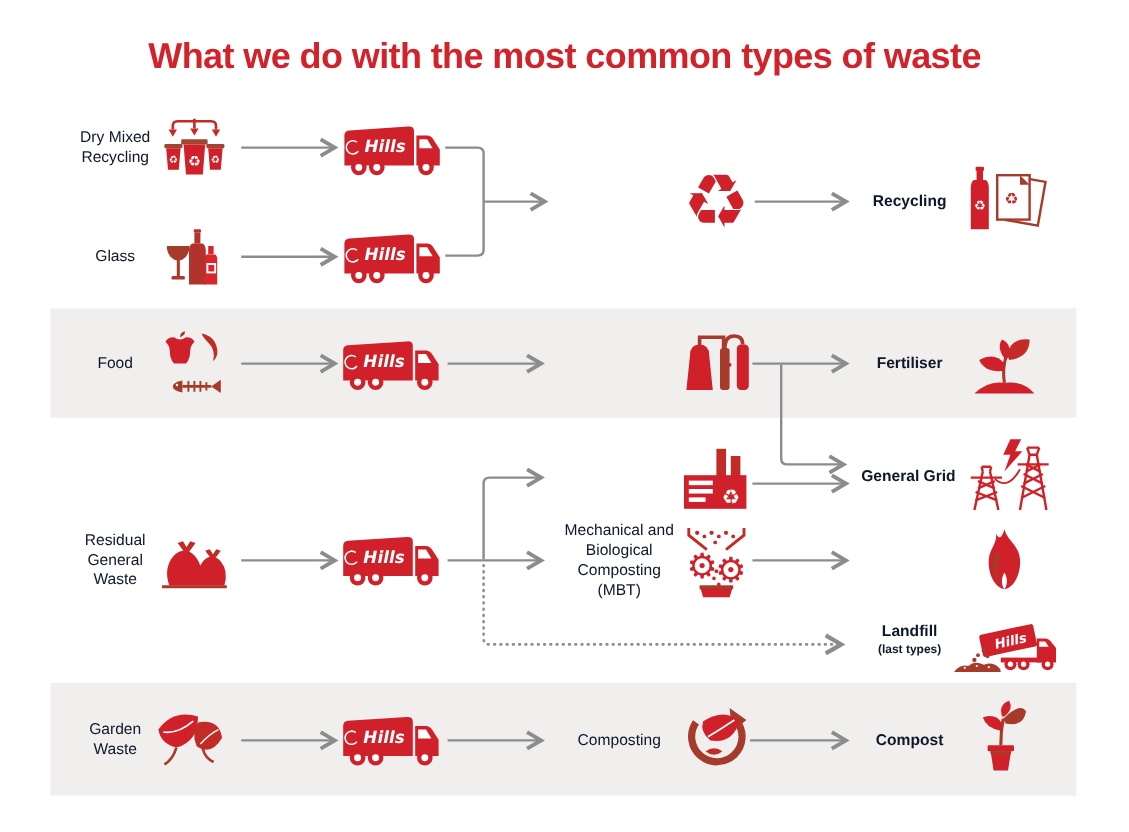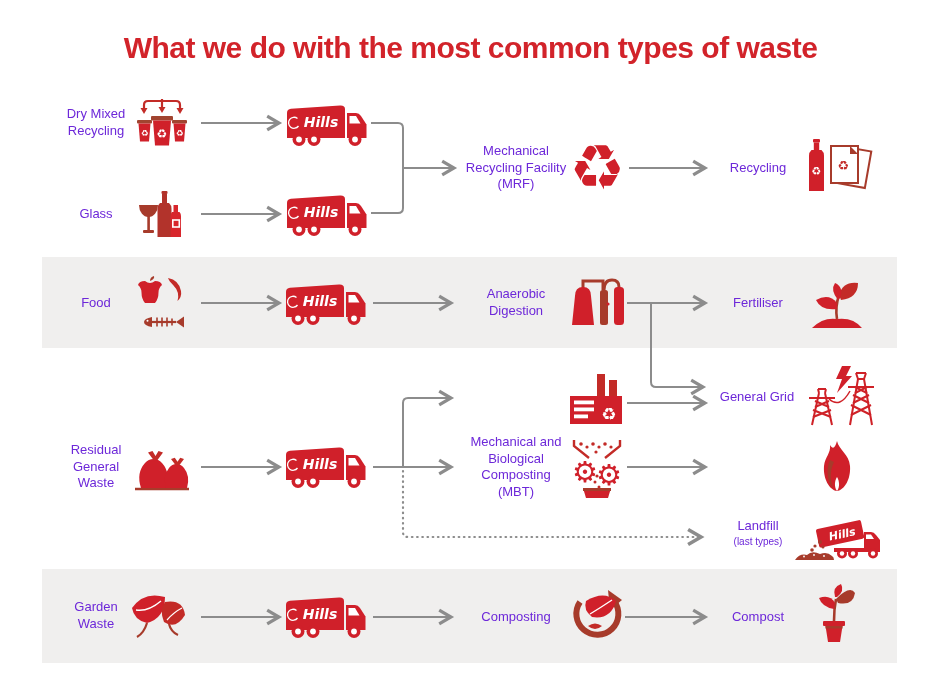--- a/index.html
+++ b/index.html
@@ -5,22 +5,22 @@
   html,body{margin:0;padding:0;background:#fff;}
   .canvas{position:relative;width:941px;height:693px;background:#ffffff;overflow:hidden;
           font-family:"Liberation Sans", sans-serif;}
   .title{position:absolute;left:0;right:0;top:31px;text-align:center;
          font-size:30px;font-weight:bold;color:#d2232a;letter-spacing:-0.5px;}
   .band{position:absolute;left:42px;width:855px;background:#f0efee;}
   .band.food{top:257px;height:91px;}
   .band.garden{top:569px;height:94px;}
   .overlay{position:absolute;left:0;top:0;}
   .label{position:absolute;transform:translate(-50%,-50%);text-align:center;
-         font-size:13px;line-height:1.28;color:#6d28d9;}
-  .w1{width:80px;} .w2{width:104px;} .w3{width:80px;}
+         font-size:13px;line-height:1.28;color:#0f172a;}
+  .w1{width:80px;} .w2{width:104px;} .w3{width:80px;font-weight:bold;}
   .sub{font-size:10px;display:block;margin-top:1px;}
   .icon{position:absolute;transform:translate(-50%,-50%);}
   .dotted{stroke-dasharray:0.6 4.6;stroke-linecap:round;stroke-width:2.2;}
   svg text{font-family:"DejaVu Sans", sans-serif;}
 </style>
 </head>
 <body>
 
 <div class="canvas">
 
@@ -155,22 +155,20 @@
   <svg class="icon" style="left:326px;top:303px" width="88" height="52" viewBox="0 0 88 52">
       <use href="#truck-shape"></use>
     </svg>
   <svg class="icon" style="left:326px;top:466px" width="88" height="52" viewBox="0 0 88 52">
       <use href="#truck-shape"></use>
     </svg>
   <svg class="icon" style="left:326px;top:616px" width="88" height="52" viewBox="0 0 88 52">
       <use href="#truck-shape"></use>
     </svg>
 
-  <div class="label w2" style="left:516px;top:168px">Mechanical Recycling Facility (MRF)</div>
-  <div class="label w2" style="left:516px;top:303px">Anaerobic Digestion</div>
   <div class="label w2" style="left:516px;top:467px">Mechanical and Biological Composting (MBT)</div>
   <div class="label w2" style="left:516px;top:617px">Composting</div>
 
   <svg class="icon" style="left:597px;top:167px" width="62" height="62" viewBox="0 0 62 62">
     <text x="31" y="53" font-size="62" fill="#d0202a" text-anchor="middle">♻</text>
   </svg>
 
   <svg class="icon" style="left:596px;top:302px" width="58" height="56" viewBox="0 0 58 56">
     <path d="M16,14 V7 H36 V16" stroke="#a73b2b" stroke-width="3" fill="none"></path>
     <path d="M8,22 Q8,13 16,13 Q24,13 24,22 L27,51 H5 Z" fill="#d0202a"></path>

